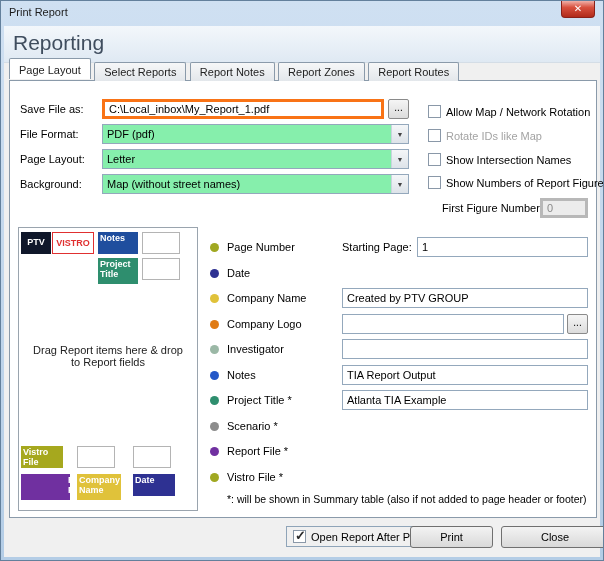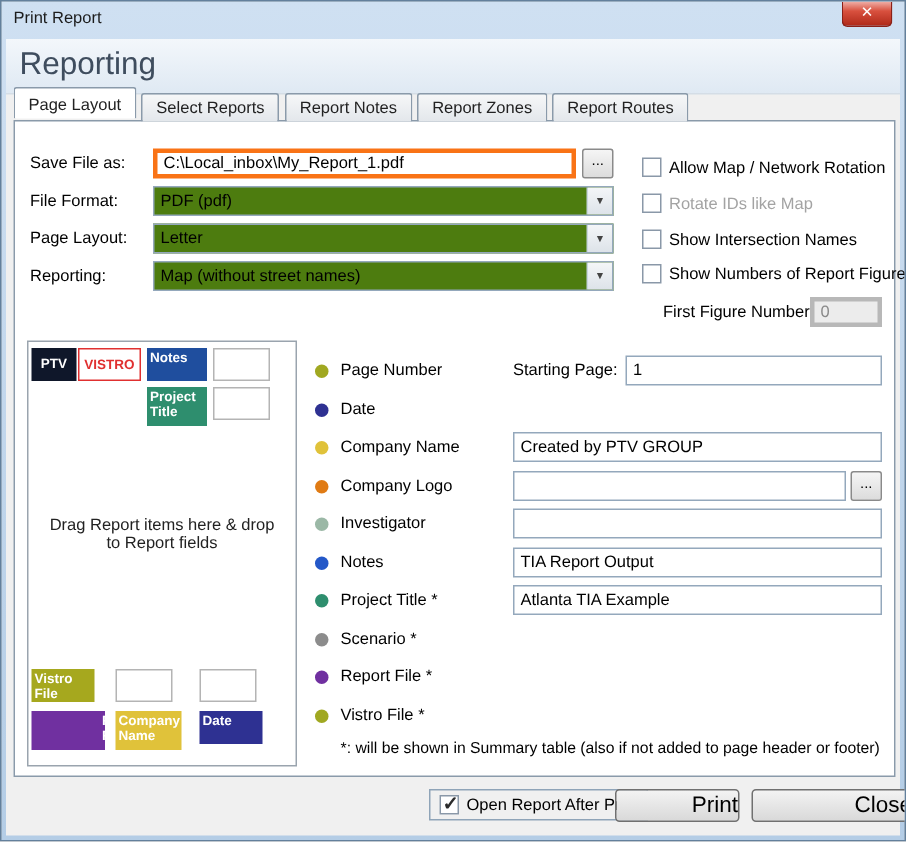--- a/index.html
+++ b/index.html
@@ -23,21 +23,21 @@
          border:1px solid #8a9aaa; border-bottom:none; border-radius:2px 2px 0 0;
          background:linear-gradient(#f6f7f8,#e3e7eb); color:#222; cursor:default; vertical-align:bottom; }
   .tab.active { background:#fff; padding-top:5px; top:-2px; z-index:3; }
   
   .panel { position:absolute; left:5px; top:54px; width:588px; height:438px; box-sizing:border-box;
            background:#fff; border:1px solid #8a9aaa; z-index:1; }
   .lbl { position:absolute; font-size:11px; color:#000; white-space:nowrap; }
   .tbox { position:absolute; height:20px; box-sizing:border-box; border:3px solid #f97316; background:#fff;
           font-family:"Liberation Sans",sans-serif; font-size:11px; padding:0 4px; color:#000; outline:none; }
   .tbox.dis { background:#ececec; color:#8a8a8a; border-color:#b8b8b8; }
-  .combo { position:absolute; height:20px; box-sizing:border-box; border:1px solid #94a8bc; background:#4d7c0f;
+  .combo { position:absolute; height:20px; box-sizing:border-box; border:1px solid #94a8bc; background:#86efac;
            font-size:11px; display:flex; align-items:center; cursor:default; }
   .combo-text { flex:1; padding:0 4px; overflow:hidden; white-space:nowrap; }
   .combo-arrow { flex:none; width:16px; height:100%; display:flex; align-items:center; justify-content:center;
                  font-size:7px; color:#444; border-left:1px solid #c8d4de; background:linear-gradient(#f4f6f8,#dde3e9); }
   .btn-sm { position:absolute; width:21px; height:20px; box-sizing:border-box; border:1px solid #8a8a8a; border-radius:2px;
             background:linear-gradient(#f5f5f5,#dcdcdc); font-size:10px; text-align:center; line-height:16px; cursor:default; }
   .checkrow { position:absolute; display:flex; align-items:center; gap:5px; font-size:11px; cursor:default; white-space:nowrap; }
   .checkrow.disabled { color:#a3a3a3; }
   .cb { width:13px; height:13px; box-sizing:border-box; border:1px solid #8a98a8; background:#fff; position:relative; flex:none; }
   .cb.checked::after { content:"✓"; position:absolute; left:1px; top:-3px; font-size:13px; font-weight:bold; color:#2b2b2b; }
@@ -57,21 +57,21 @@
             font-family:"Liberation Sans",sans-serif; font-size:11px; padding:2px 4px; outline:none; }
   .btn-sm2 { flex:none; width:21px; height:20px; box-sizing:border-box; margin-left:3px; border:1px solid #8a8a8a;
              border-radius:2px; background:linear-gradient(#f5f5f5,#dcdcdc); font-size:10px; text-align:center;
              line-height:16px; cursor:default; }
   .footnote { position:absolute; left:217px; top:412px; font-size:10.5px; color:#000; }
   
   .footer { position:absolute; left:0; right:0; top:492px; height:41px; }
   .open-group { position:absolute; left:282px; top:8px; display:flex; align-items:center; gap:5px;
                 border:1px solid #8fa4b8; padding:3px 6px; font-size:11px; cursor:default; }
   .btn { position:absolute; top:8px; height:22px; box-sizing:border-box; border:1px solid #707070; border-radius:3px;
-         background:linear-gradient(#f3f3f3,#d9d9d9); font-size:15px; text-align:right; line-height:20px; cursor:default; }
+         background:linear-gradient(#f3f3f3,#d9d9d9); font-size:11px; text-align:center; line-height:20px; cursor:default; }
 </style>
 </head>
 <body>
 
 <div class="window">
 
   <div class="titlebar">
     <span class="title">Print Report</span>
     <div class="close-btn">
       <span>✕</span>
@@ -103,21 +103,21 @@
         <span class="combo-text">PDF (pdf)</span>
         <span class="combo-arrow">▼</span>
       </div>
 
       <span class="lbl" style="left:10px;top:72px">Page Layout:</span>
       <div class="combo" style="left:92px;top:68px;width:307px">
         <span class="combo-text">Letter</span>
         <span class="combo-arrow">▼</span>
       </div>
 
-      <span class="lbl" style="left:10px;top:97px">Reporting:</span>
+      <span class="lbl" style="left:10px;top:97px">Background:</span>
       <div class="combo" style="left:92px;top:93px;width:307px">
         <span class="combo-text">Map (without street names)</span>
         <span class="combo-arrow">▼</span>
       </div>
 
       <div class="checkrow" style="left:418px;top:24px">
         <span class="cb"></span>
         <span>Allow Map / Network Rotation</span>
       </div>
       <div class="checkrow disabled" style="left:418px;top:48px">

